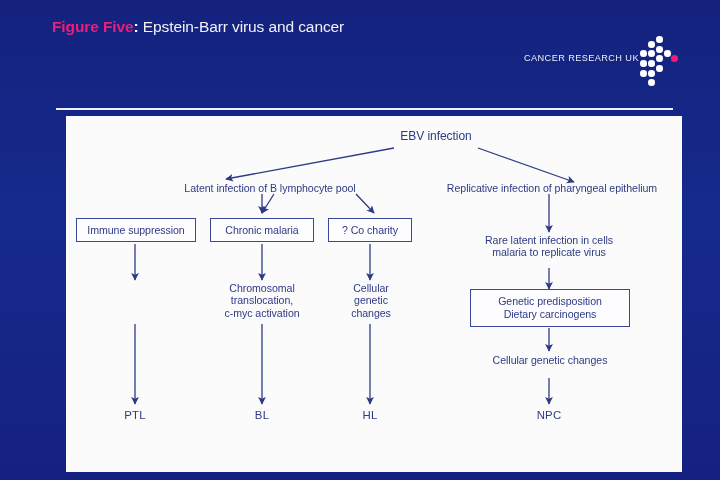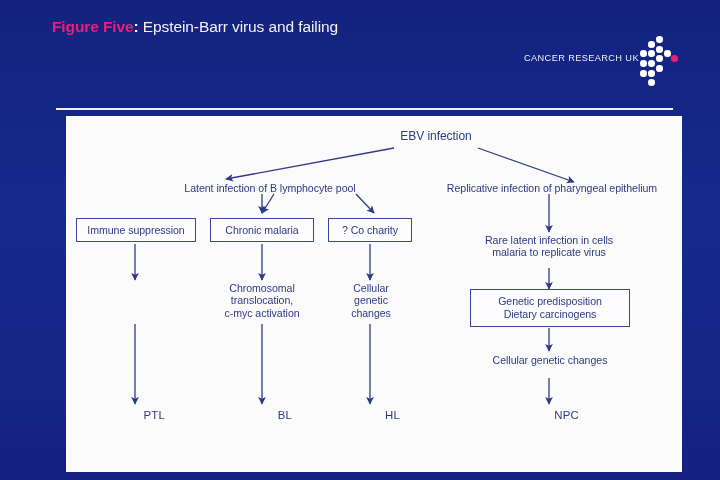--- a/index.html
+++ b/index.html
@@ -118,21 +118,21 @@
     align-items: center;
     justify-content: center;
     white-space: pre-line;
     letter-spacing: -0.05px;
   }
   .terminal {
     position: absolute;
     color: #2e3a84;
     font-family: "Liberation Sans", sans-serif;
     font-size: 11.4px;
-    text-align: right;
+    text-align: center;
     letter-spacing: 0.2px;
   }
   #arrow-layer {
     position: absolute;
     left: 0; top: 0;
     width: 616px; height: 324px;
     pointer-events: none;
   }
   
   #footer {
@@ -145,21 +145,21 @@
     white-space: nowrap;
     font-family: "Liberation Sans", sans-serif;
   }
 </style>
 </head>
 <body>
 
 <div id="slide">
 
   <div id="title-block">
-    <span id="figure-label">Figure Five</span><span id="title-colon">:</span><span id="title-text"> Epstein-Barr virus and failing</span>
+    <span id="figure-label">Figure Five</span><span id="title-colon">:</span><span id="title-text"> Epstein-Barr virus and cancer</span>
   </div>
 
   <div id="logo">
     <div id="logo-text">CANCER RESEARCH UK</div>
     <div id="logo-mark">
       <span class="logo-dot" style="left:2px;  top:24px;"></span>
       <span class="logo-dot" style="left:2px;  top:14px;"></span>
       <span class="logo-dot" style="left:2px;  top:34px;"></span>
       <span class="logo-dot" style="left:10px; top:5px;"></span>
       <span class="logo-dot" style="left:10px; top:14px;"></span>

